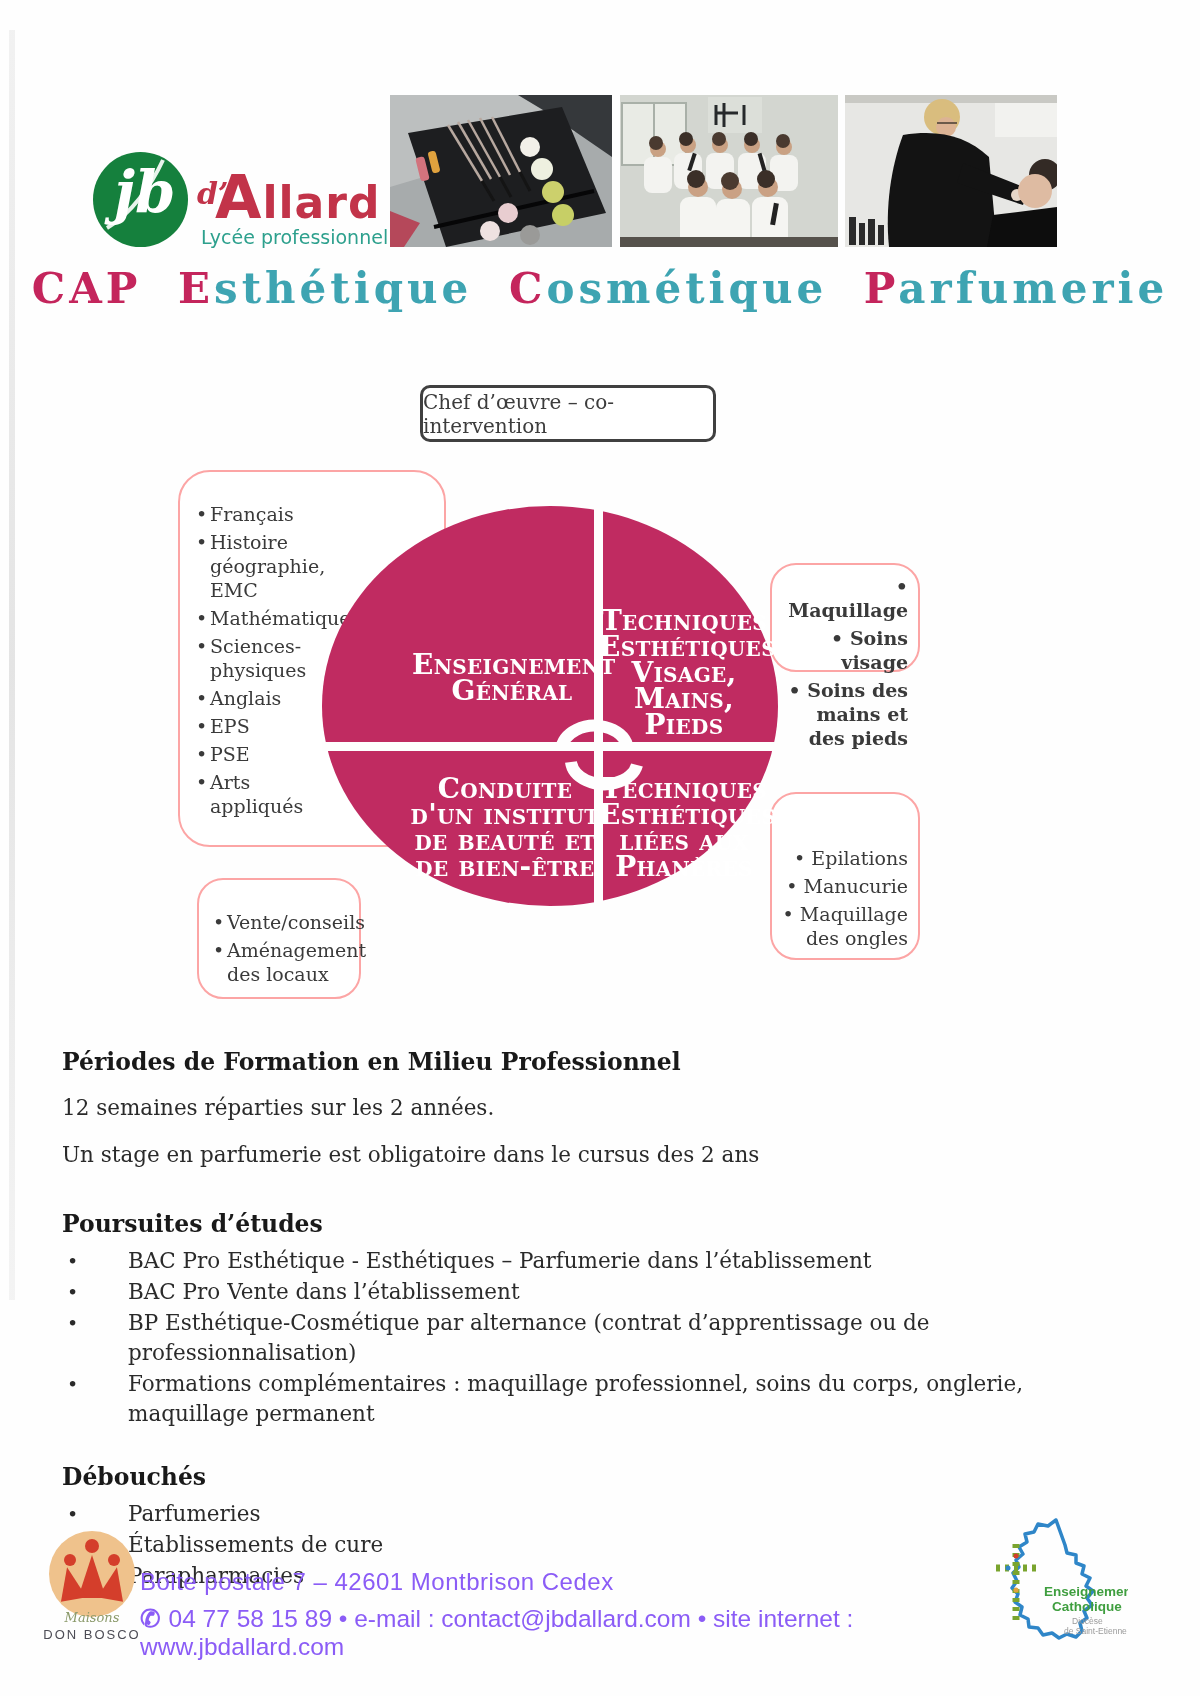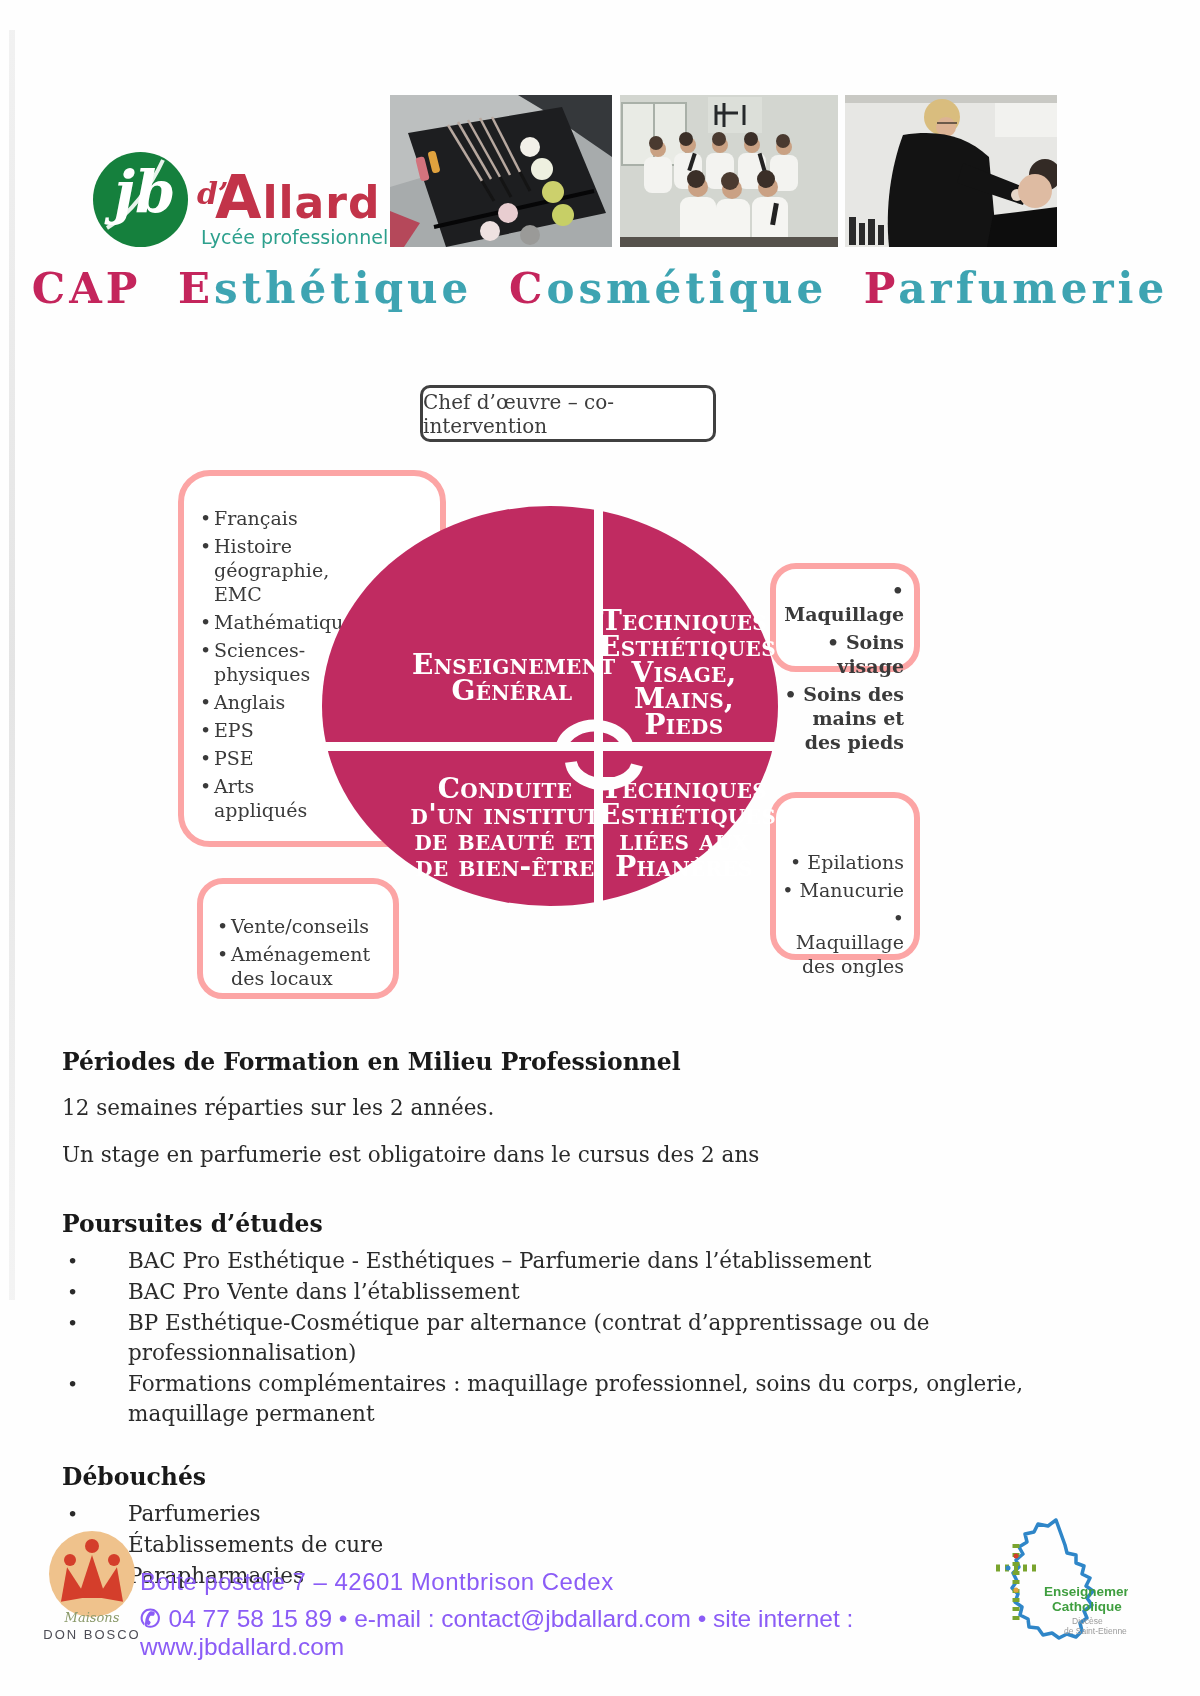--- a/index.html
+++ b/index.html
@@ -37,26 +37,26 @@
   .title .w::first-letter { color:#c4255c; }
   .title .w-cap { color:#c4255c; }
 
   
   .chef-box { position:absolute; left:420px; top:385px; width:296px; height:57px;
               border:3px solid #404040; border-radius:10px; box-sizing:border-box;
               display:flex; align-items:center; justify-content:center;
               font-size:20px; color:#3c3c3c; background:#fff; }
 
   
-  .sbox { position:absolute; border:6px solid #fca5a5; border-radius:26px;
+  .sbox { position:absolute; border:2px solid #fca5a5; border-radius:26px;
           background:#ffffff; box-sizing:border-box; }
   .box-general  { left:178px; top:470px; width:268px; height:377px; border-radius:32px;
                   padding:30px 0 0 16px; }
   .box-visage   { left:770px; top:563px; width:150px; height:109px; padding:9px 10px 9px 4px;font-weight:bold; }
-  .box-institut { left:197px; top:878px; width:202px; height:121px; padding:30px 4px 0 14px; }
+  .box-institut { left:197px; top:878px; width:164px; height:121px; padding:30px 4px 0 14px; }
   .box-phaneres { left:770px; top:792px; width:150px; height:168px; padding:52px 10px 0 4px; }
 
   .side-list { list-style:none; margin:0; padding:0; font-size:19px; line-height:24px;
                color:#3a3a3a; }
   .box-general .side-list { width:152px; }
   .side-list li { position:relative; padding-left:14px; margin-bottom:4px; }
   .side-list li::before { content:"•"; position:absolute; left:0; top:0; }
   .ralign .side-list { text-align:right; }
   .ralign .side-list li { padding-left:0; }
   .ralign .side-list li::before { content:"• "; position:static; }

